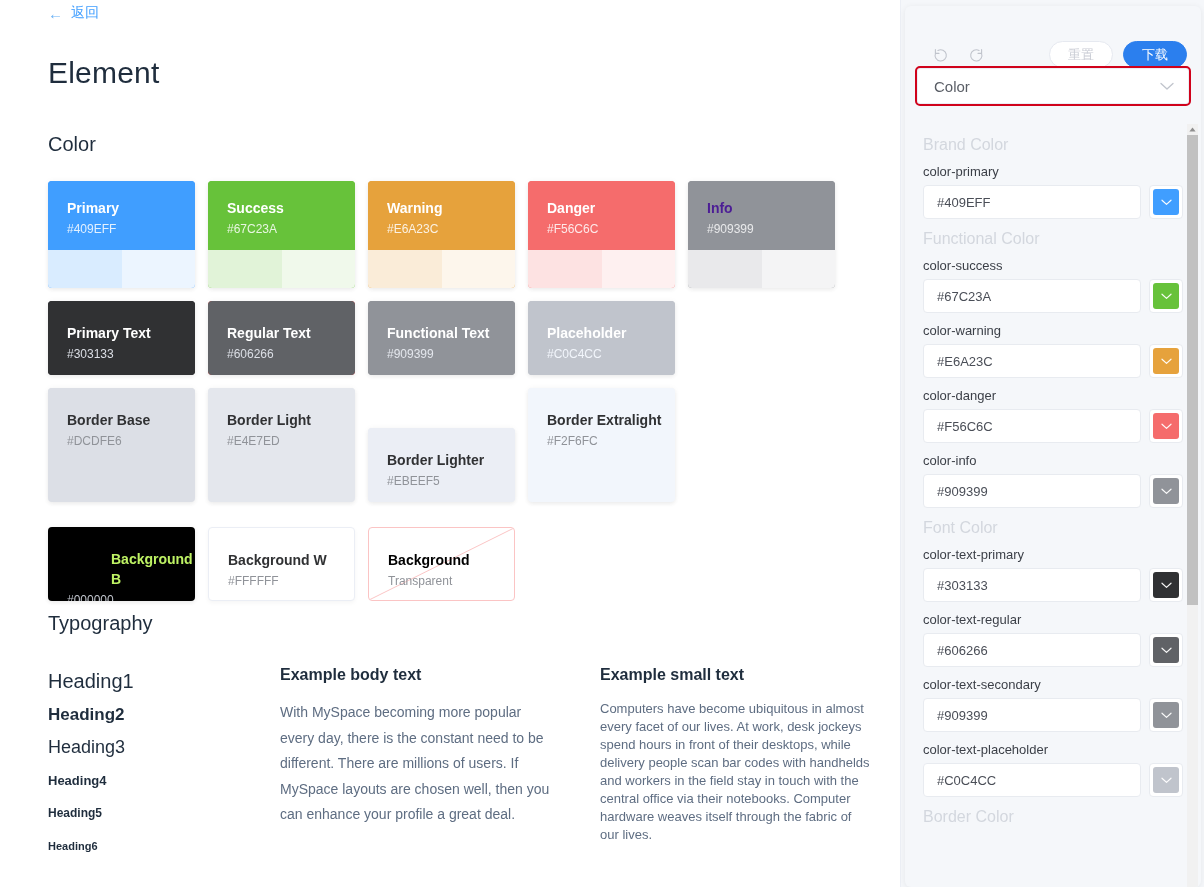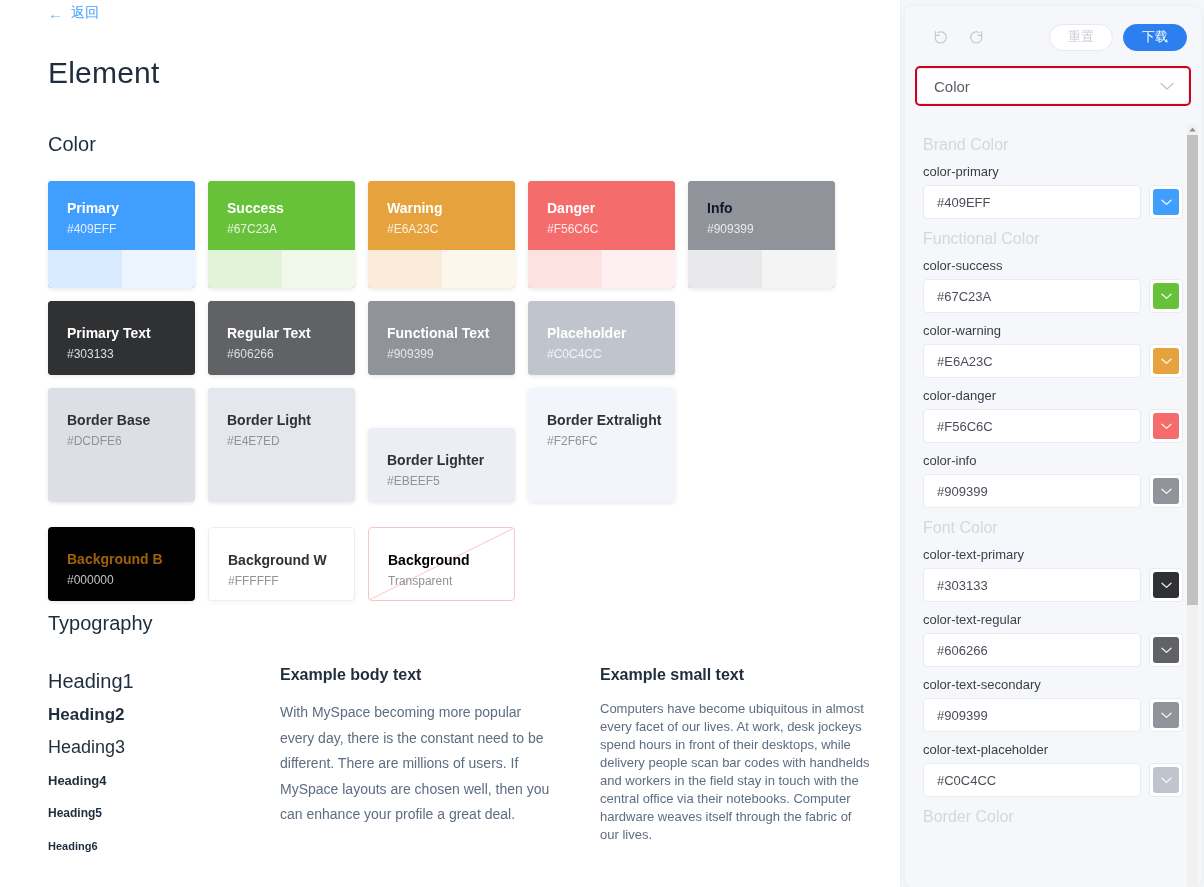--- a/index.html
+++ b/index.html
@@ -111,21 +111,21 @@
   }
   #sidebar-inner {
     position: absolute; left: 4px; top: 6px;
     width: 296px; height: 881px;
     background: #F5F7FA;
     border-radius: 6px;
     box-shadow: 0 1px 6px rgba(0,0,0,.07);
     overflow: hidden;
   }
   .sb-toolbar {
-    height: 62px; display: flex; align-items: center;
+    height: 62px; display: flex; align-items: flex-end;
     padding: 0 14px 0 22px; gap: 10px;
   }
   .icon-btn {
     width: 26px; height: 26px;
     display: flex; align-items: center; justify-content: center;
     cursor: pointer; color: #c0c4cc;
   }
   .tool-spacer { flex: 1; }
   .btn {
     border-radius: 16px; font-size: 13px;
@@ -246,21 +246,21 @@
               <div class="swatch-name" style="color: rgb(255, 255, 255);">Danger</div>
               <div class="swatch-hex" style="color: rgba(255, 255, 255, 0.85);">#F56C6C</div>
             </div>
             <div class="swatch-shades">
               <div class="swatch-shade" style="background: rgb(253, 226, 226);"></div>
               <div class="swatch-shade" style="background: rgb(254, 240, 240);"></div>
             </div>
           </div>
           <div class="swatch" style="background: rgb(144, 147, 153);">
             <div class="swatch-main" style="background: rgb(144, 147, 153);">
-              <div class="swatch-name" style="color: #0f172a;">Info</div>
+              <div class="swatch-name" style="color: #4c1d95;">Info</div>
               <div class="swatch-hex" style="color: rgba(255, 255, 255, 0.8);">#909399</div>
             </div>
             <div class="swatch-shades">
               <div class="swatch-shade" style="background: rgb(233, 233, 235);"></div>
               <div class="swatch-shade" style="background: rgb(244, 244, 245);"></div>
             </div>
           </div>
         </div>
       <div class="color-row" id="row-text">
           <div class="swatch tall" style="background: rgb(48, 49, 51);">
@@ -309,21 +309,21 @@
           </div>
           <div class="swatch tall" style="background: rgb(242, 246, 252);">
             <div class="swatch-main" style="background: rgb(242, 246, 252);">
               <div class="swatch-name" style="color: rgb(48, 49, 51);">Border Extralight</div>
               <div class="swatch-hex" style="color: rgb(144, 147, 153);">#F2F6FC</div>
             </div>
           </div>
         </div>
       <div class="bg-row" id="row-background">
           <div class="bg-card shadowed" style="background: rgb(0, 0, 0);">
-            <div class="swatch-name" style="color: #a16207; position: relative;">Background B</div>
+            <div class="swatch-name" style="color: #bef264; position: relative; margin-left: 44px;">Background B</div>
             <div class="swatch-hex" style="color: rgb(192, 196, 204); position: relative;">#000000</div>
           </div>
           <div class="bg-card bordered" style="background: rgb(255, 255, 255);">
             <div class="swatch-name" style="color: rgb(48, 49, 51); position: relative;">Background W</div>
             <div class="swatch-hex" style="color: rgb(144, 147, 153); position: relative;">#FFFFFF</div>
           </div>
           <div class="bg-card transparent" style="background: transparent;">
             <svg class="diag" viewBox="0 0 147 74" preserveAspectRatio="none">
               <line x1="0" y1="74" x2="147" y2="0" stroke="#fbc4c4" stroke-width="1"></line>
             </svg>

